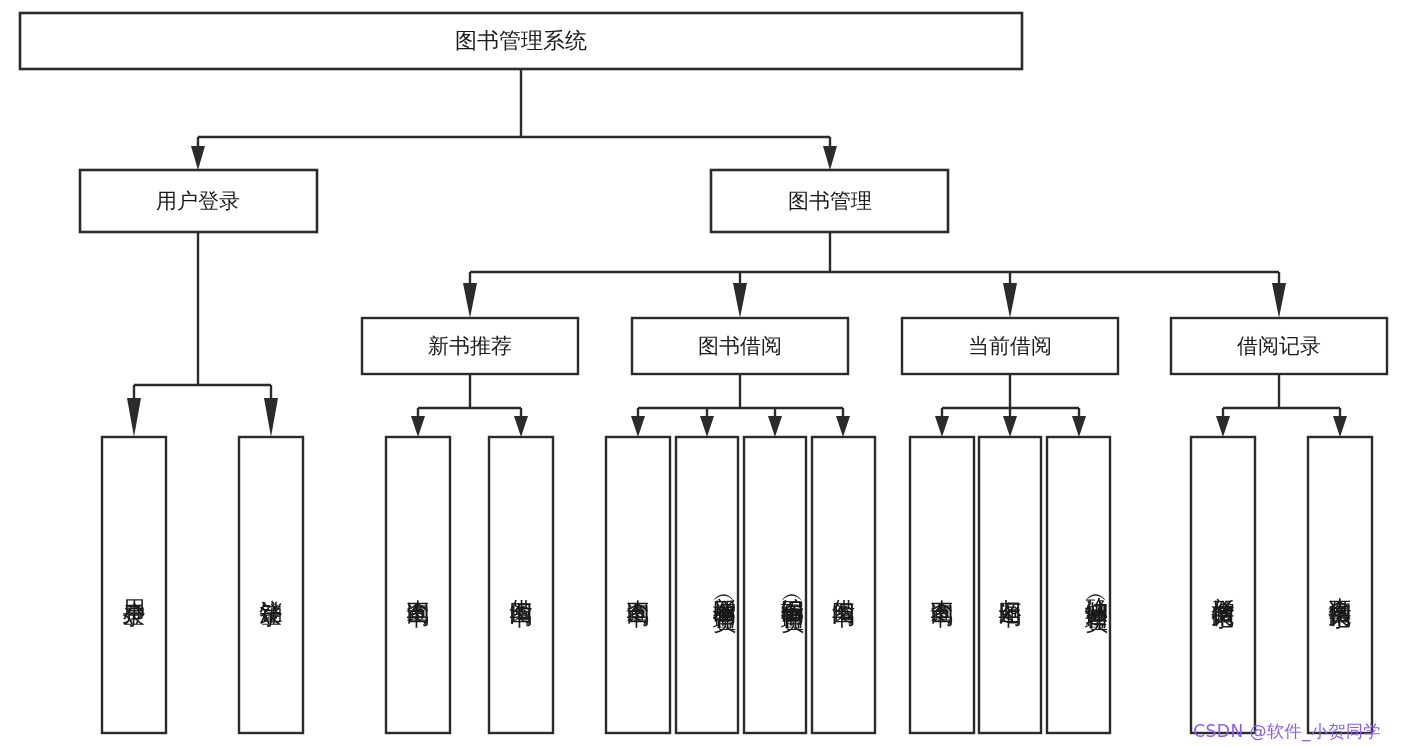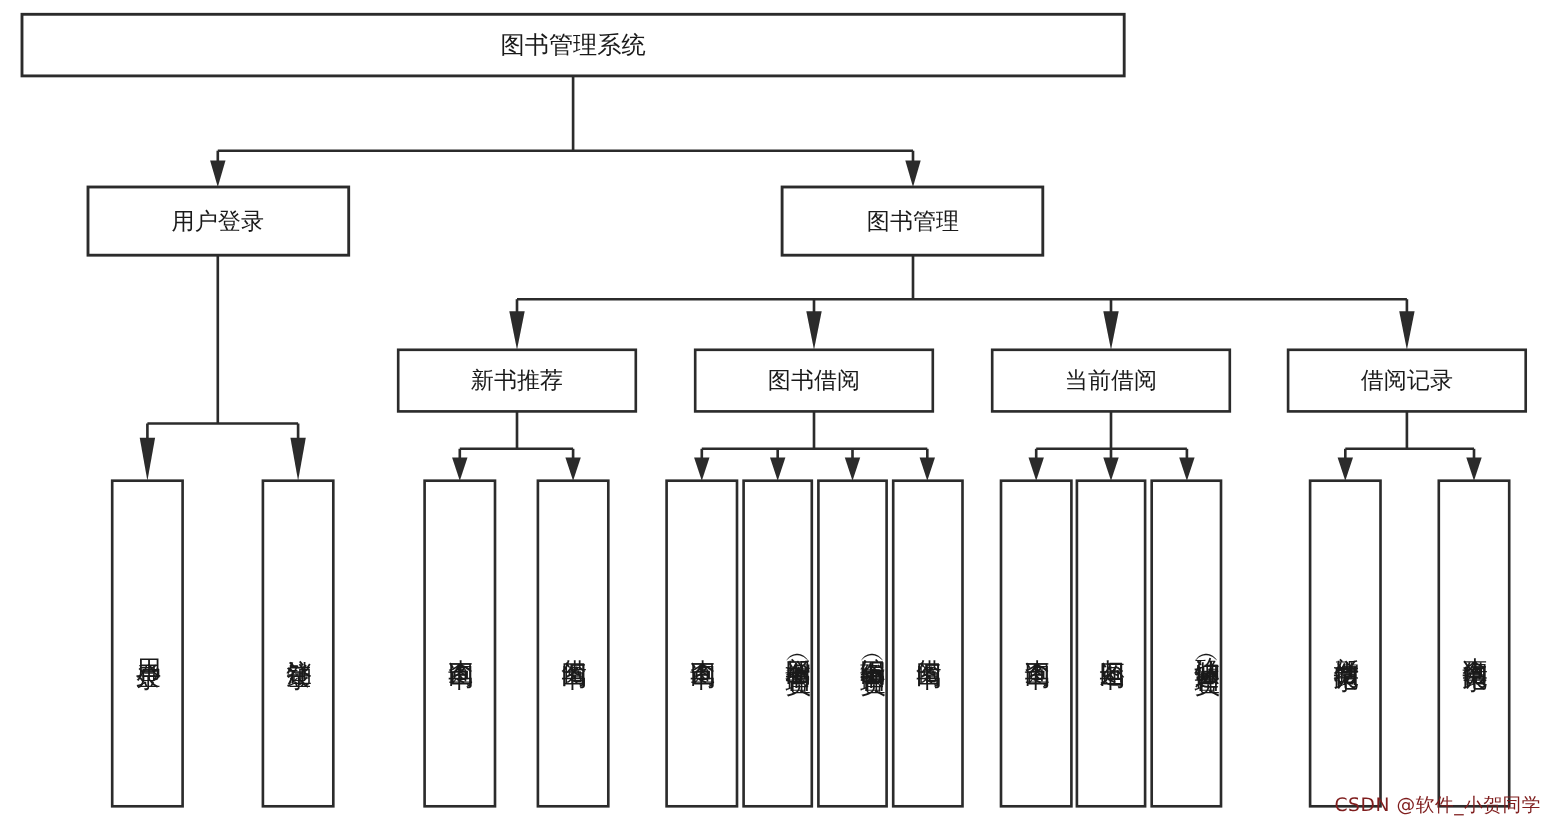--- a/index.html
+++ b/index.html
@@ -73,25 +73,25 @@
     align-items: flex-start;
     justify-content: center;
     white-space: normal;
     pointer-events: none;
   }
   .leaf-label.centered {
     align-items: center;
   }
   #watermark {
     position: absolute;
-    right: 4px;
+    right: 24px;
     bottom: 4px;
     font-family: "DejaVu Sans", "Liberation Sans", sans-serif;
     font-size: 17px;
-    color: #7f1d1d;
+    color: #8b5cf6;
     letter-spacing: 0.5px;
     white-space: nowrap;
     margin-left: 47px;
   }
 </style>
 </head>
 <body>
 
 <div id="diagram-root">
 

